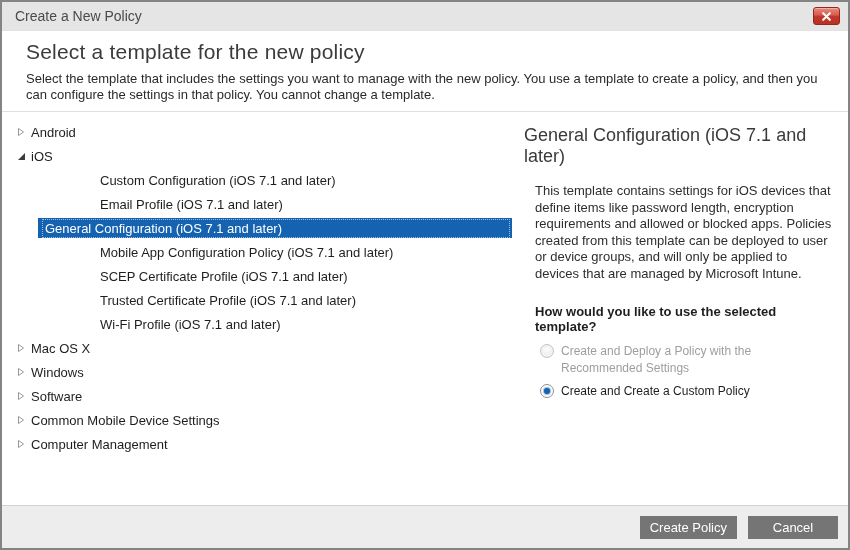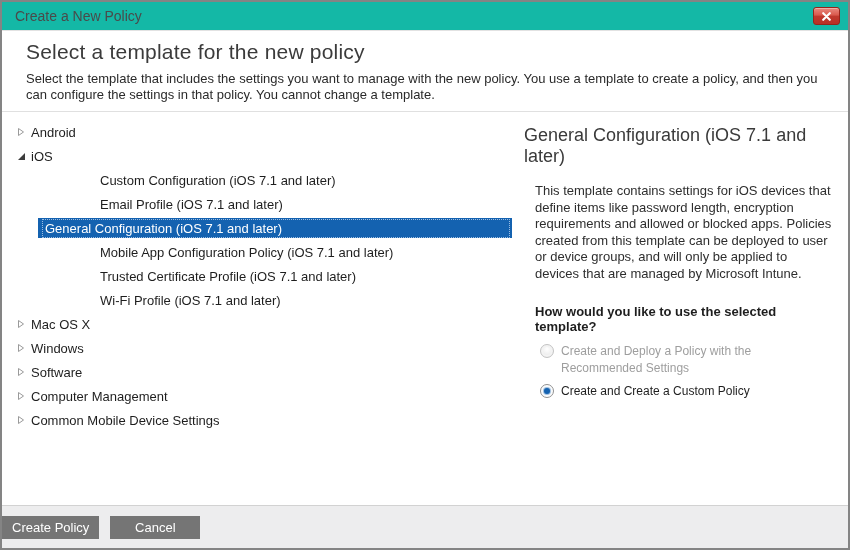--- a/index.html
+++ b/index.html
@@ -14,21 +14,21 @@
     position: absolute;
     inset: 0;
     border: 2px solid #848484;
     background: #fff;
     display: flex;
     flex-direction: column;
   }
   
   .titlebar {
     height: 29px;
-    background: #14b8a6;
+    background: #e5e5e5;
     border-bottom: 1px solid #e2e2e2;
     display: flex;
     align-items: center;
     padding: 0 8px 0 13px;
     flex: 0 0 auto;
     gap: 23px;
   }
   .titlebar-text {
     font-size: 14px;
     color: #4a4a4a;
@@ -179,22 +179,24 @@
   }
   .option.disabled .opt-label { color: #9e9e9e; }
   
   .footer {
     flex: 0 0 auto;
     height: 43px;
     background: #ededee;
     border-top: 1px solid #d2d2d2;
     display: flex;
     align-items: center;
+    justify-content: flex-end;
     padding-right: 10px;
     gap: 11px;
+    padding-left: 9px;
   }
   .btn {
     height: 23px;
     background: #757575;
     border: none;
     color: #fff;
     font-family: "Liberation Sans", sans-serif;
     font-size: 13px;
     padding: 0 10px;
     min-width: 90px;
@@ -253,20 +255,23 @@
       </div>
 
       <div class="tree-row selected">
         <span class="focus-inner">General Configuration (iOS 7.1 and later)</span>
       </div>
 
       <div class="tree-row child">
         <span>Mobile App Configuration Policy (iOS 7.1 and later)</span>
       </div>
 
+      <div class="tree-row child">
+        <span>SCEP Certificate Profile (iOS 7.1 and later)</span>
+      </div>
 
       <div class="tree-row child">
         <span>Trusted Certificate Profile (iOS 7.1 and later)</span>
       </div>
 
 
       <div class="tree-row child">
         <span>Wi-Fi Profile (iOS 7.1 and later)</span>
       </div>
 
@@ -296,30 +301,30 @@
         </span>
         <span>Software</span>
       </div>
 
       <div class="tree-row">
         <span class="expander">
           <svg width="8" height="10" viewBox="0 0 8 10">
               <path d="M1.5 1.5 L6.5 5 L1.5 8.5 Z" fill="none" stroke="#9a9a9a" stroke-width="1"></path>
             </svg>
         </span>
+        <span>Common Mobile Device Settings</span>
+      </div>
+
+      <div class="tree-row">
+        <span class="expander">
+          <svg width="8" height="10" viewBox="0 0 8 10">
+              <path d="M1.5 1.5 L6.5 5 L1.5 8.5 Z" fill="none" stroke="#9a9a9a" stroke-width="1"></path>
+            </svg>
+        </span>
         <span>Computer Management</span>
-      </div>
-
-      <div class="tree-row">
-        <span class="expander">
-          <svg width="8" height="10" viewBox="0 0 8 10">
-              <path d="M1.5 1.5 L6.5 5 L1.5 8.5 Z" fill="none" stroke="#9a9a9a" stroke-width="1"></path>
-            </svg>
-        </span>
-        <span>Common Mobile Device Settings</span>
       </div>
 
     </div>
 
     <div class="details">
       <h2>General Configuration (iOS 7.1 and later)</h2>
       <p class="desc">This template contains settings for iOS devices that define items like password length, encryption requirements and allowed or blocked apps. Policies created from this template can be deployed to user or device groups, and will only be applied to devices that are managed by Microsoft Intune.</p>
       <p class="question">How would you like to use the selected template?</p>
 
       <div class="option disabled">

